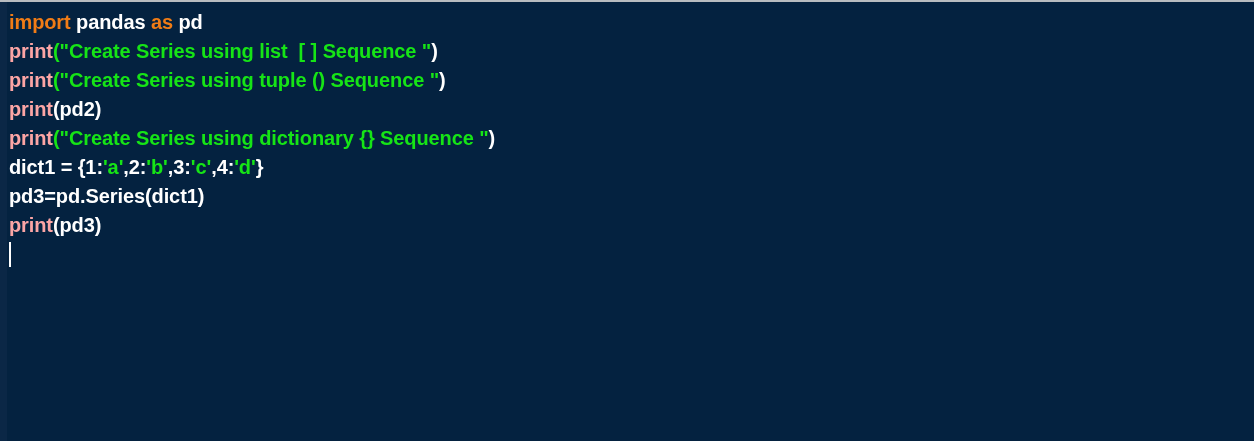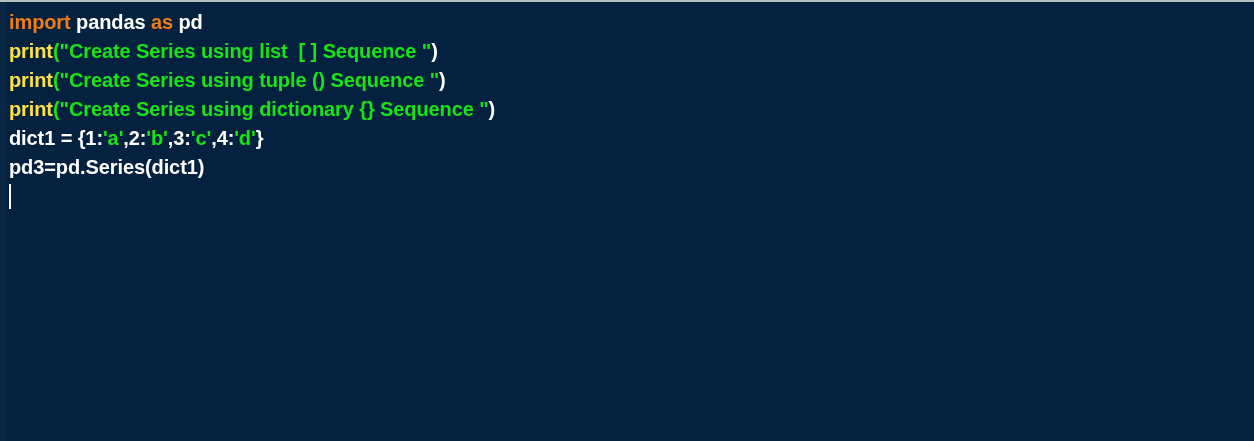--- a/index.html
+++ b/index.html
@@ -39,21 +39,21 @@
     height: 29px;
     line-height: 29px;
     padding-left: 9px;
     font-size: 20px;
     font-weight: bold;
     white-space: pre;
     color: #ffffff;
     letter-spacing: -0.1px;
   }
   .tok-kw       { color: #f07c16; }
-  .tok-builtin  { color: #fde047; }
+  .tok-builtin  { color: #fca5a5; }
   .tok-str      { color: #16e416; }
   .tok-plain    { color: #ffffff; }
   .caret-line {
     height: 29px;
     padding-left: 9px;
     position: relative;
   }
   .caret {
     display: inline-block;
     width: 2px;
@@ -65,18 +65,20 @@
 </style>
 </head>
 <body>
 
 <div id="editor" style="background: rgb(4, 34, 64); border-top-color: rgb(184, 188, 192);">
   <div id="gutter-stripe" style="background: rgb(11, 39, 70);"></div>
   <div id="code-area">
       <div class="code-line"><span class="tok-kw">import</span><span class="tok-plain"> pandas </span><span class="tok-kw">as</span><span class="tok-plain"> pd</span></div>
       <div class="code-line"><span class="tok-builtin">print</span><span class="tok-str">(</span><span class="tok-str">"Create Series using list  [ ] Sequence "</span><span class="tok-plain">)</span></div>
       <div class="code-line"><span class="tok-builtin">print</span><span class="tok-str">(</span><span class="tok-str">"Create Series using tuple () Sequence "</span><span class="tok-plain">)</span></div>
+      <div class="code-line"><span class="tok-builtin">print</span><span class="tok-plain">(pd2)</span></div>
       <div class="code-line"><span class="tok-builtin">print</span><span class="tok-str">(</span><span class="tok-str">"Create Series using dictionary {} Sequence "</span><span class="tok-plain">)</span></div>
       <div class="code-line"><span class="tok-plain">dict1 = {1:</span><span class="tok-str">'a'</span><span class="tok-plain">,2:</span><span class="tok-str">'b'</span><span class="tok-plain">,3:</span><span class="tok-str">'c'</span><span class="tok-plain">,4:</span><span class="tok-str">'d'</span><span class="tok-plain">}</span></div>
       <div class="code-line"><span class="tok-plain">pd3=pd.Series(dict1)</span></div>
+      <div class="code-line"><span class="tok-builtin">print</span><span class="tok-plain">(pd3)</span></div>
       <div class="caret-line"><span class="caret" style="background: rgb(255, 255, 255);"></span></div>
     </div>
 </div>
 
 </body></html>

